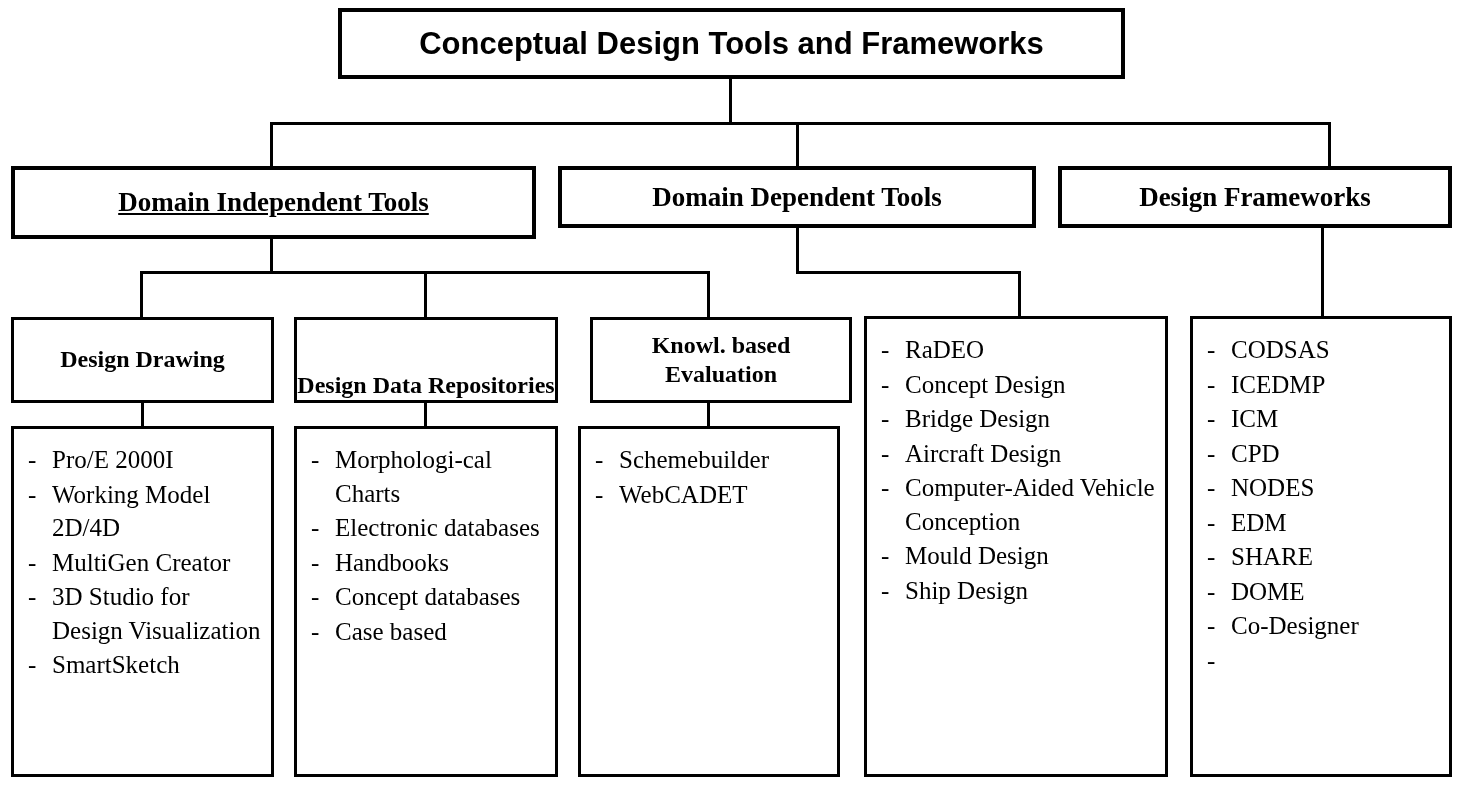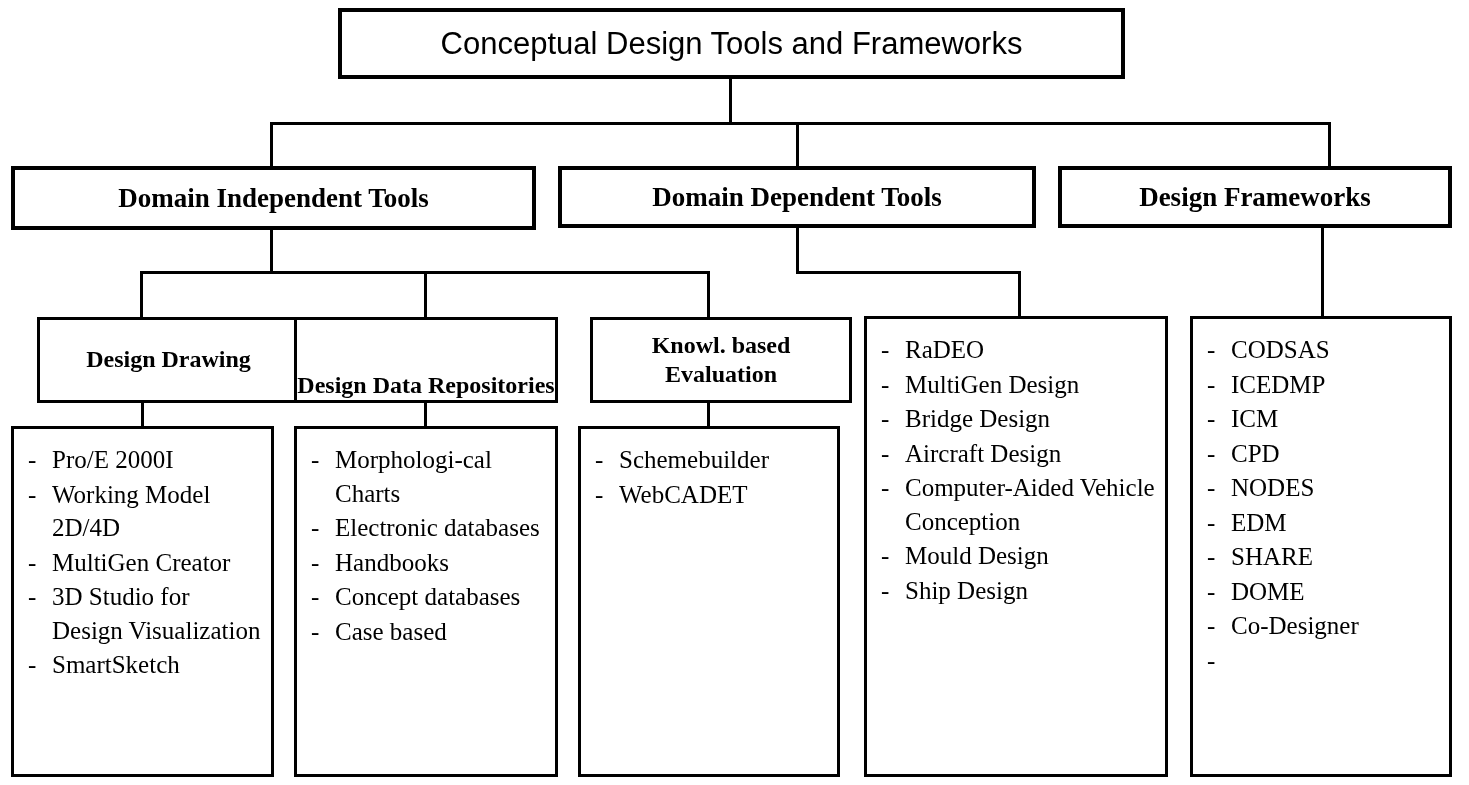--- a/index.html
+++ b/index.html
@@ -7,21 +7,21 @@
   #stage{position:relative;width:1469px;height:785px;overflow:hidden;background:#fff;}
 
   
   #wires{position:absolute;left:0;top:0;width:1469px;height:785px;}
 
   .box{position:absolute;box-sizing:border-box;background:#ffffff;border:3px solid #000000;}
 
   .title-box{
     display:flex;align-items:center;justify-content:center;
     font-family:"Liberation Sans",sans-serif;
-    font-weight:400;font-size:31px;letter-spacing:0px;color:#000;
+    font-weight:700;font-size:31px;letter-spacing:0px;color:#000;
     border-width:4px;
   }
 
   .cat-box{
     display:flex;align-items:center;justify-content:center;
     font-family:"Liberation Serif",serif;
     font-weight:700;font-size:27px;color:#000;
     border-width:4px;
   }
 
@@ -78,33 +78,33 @@
 
     <div class="ln" style="left:141px;top:403px;width:3px;height:25px;"></div>
     <div class="ln" style="left:424px;top:403px;width:3px;height:25px;"></div>
     <div class="ln" style="left:707px;top:403px;width:3px;height:25px;"></div>
   </div>
 
   <div class="box title-box" style="left:338px;top:8px;width:787px;height:71px;">
     <span>Conceptual Design Tools and Frameworks</span>
   </div>
 
-  <div class="box cat-box" style="left:11px;top:166px;width:525px;height:64px;">
+  <div class="box cat-box" style="left:11px;top:166px;width:525px;height:73px;text-decoration:underline;">
     <span>Domain Independent Tools</span>
   </div>
 
   <div class="box cat-box" style="left:558px;top:166px;width:478px;height:62px;align-items:center;">
     <span>Domain Dependent Tools</span>
   </div>
 
   <div class="box cat-box" style="left:1058px;top:166px;width:394px;height:62px;align-items:center;">
     <span>Design Frameworks</span>
   </div>
 
-  <div class="box hdr-box" style="left:11px;top:317px;width:263px;height:86px;margin-left:26px;">
+  <div class="box hdr-box" style="left:11px;top:317px;width:263px;height:86px;">
     <span>Design Drawing</span>
   </div>
 
   <div class="box hdr-box" style="left:294px;top:317px;width:264px;height:86px;align-items:flex-end;">
     <span>Design Data Repositories</span>
   </div>
 
   <div class="box hdr-box" style="left:590px;top:317px;width:262px;height:86px;">
     <span>Knowl. based Evaluation</span>
   </div>
@@ -173,21 +173,21 @@
   </div>
 
   <div class="box list-box" style="left:864px;top:316px;width:304px;height:461px;">
     <ul>
       <li>
           <span class="dash">-</span>
           <span class="ltxt">RaDEO</span>
         </li>
       <li>
           <span class="dash">-</span>
-          <span class="ltxt">MultiGen Design</span>
+          <span class="ltxt">Concept Design</span>
         </li>
       <li>
           <span class="dash">-</span>
           <span class="ltxt">Bridge Design</span>
         </li>
       <li>
           <span class="dash">-</span>
           <span class="ltxt">Aircraft Design</span>
         </li>
       <li>

